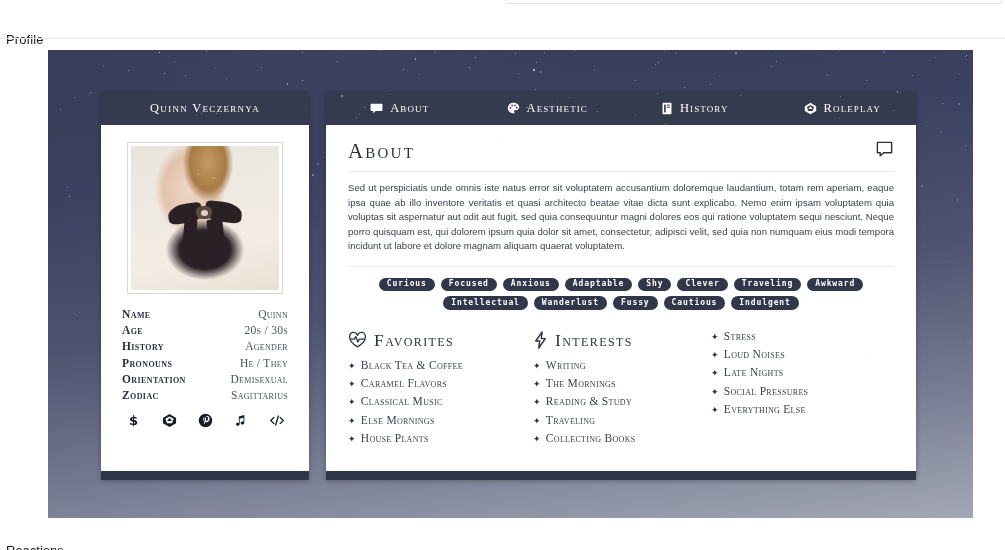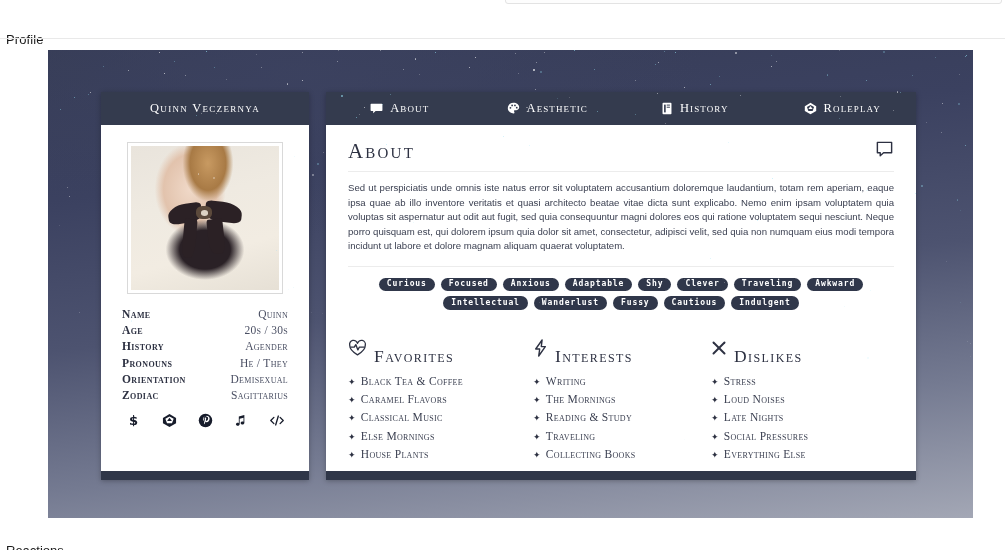--- a/index.html
+++ b/index.html
@@ -167,21 +167,21 @@
   .col { flex:1; }
   .col:nth-child(1) { flex:0 0 185px; }
   .col:nth-child(2) { flex:0 0 178px; }
   .col-head {
     display:flex; align-items:center; gap:7px; margin-bottom:8px;
   }
   .col-head .chicon { color:#2d3142; display:flex; align-items:center; }
   .col-head .chlabel {
     font-family:"Liberation Serif", serif;
     font-variant:small-caps; font-size:17.5px;
-    letter-spacing:1.4px; color:#2d3142;margin-top:16px;
+    letter-spacing:1.4px; color:#2d3142;
   }
   .col ul { list-style:none; margin:0; padding:0; }
   .col li {
     font-family:"Liberation Serif", serif;
     font-variant:small-caps; font-size:11.5px;
     letter-spacing:.3px; color:#3c4152;
     margin-bottom:4.2px; display:flex; gap:5px;
   }
   .bullet { color:#2d3142; font-size:9px; line-height:14px; }
   #right-footer {
@@ -419,29 +419,20 @@
                 <span>Traveling</span>
               </li>
             <li>
                 <span class="bullet">✦</span>
                 <span>Collecting Books</span>
               </li>
           </ul>
         </div>
 
         <div class="col">
-          <div class="col-head">
-            <span class="chicon">
-              <svg width="16" height="16" viewBox="0 0 16 16" fill="none" stroke="currentColor" stroke-width="2" stroke-linecap="round">
-                <line x1="2.5" y1="2.5" x2="13.5" y2="13.5"></line>
-                <line x1="13.5" y1="2.5" x2="2.5" y2="13.5"></line>
-              </svg>
-            </span>
-            <span class="chlabel">Dislikes</span>
-          </div>
           <ul>
             <li>
                 <span class="bullet">✦</span>
                 <span>Stress</span>
               </li>
             <li>
                 <span class="bullet">✦</span>
                 <span>Loud Noises</span>
               </li>
             <li>

